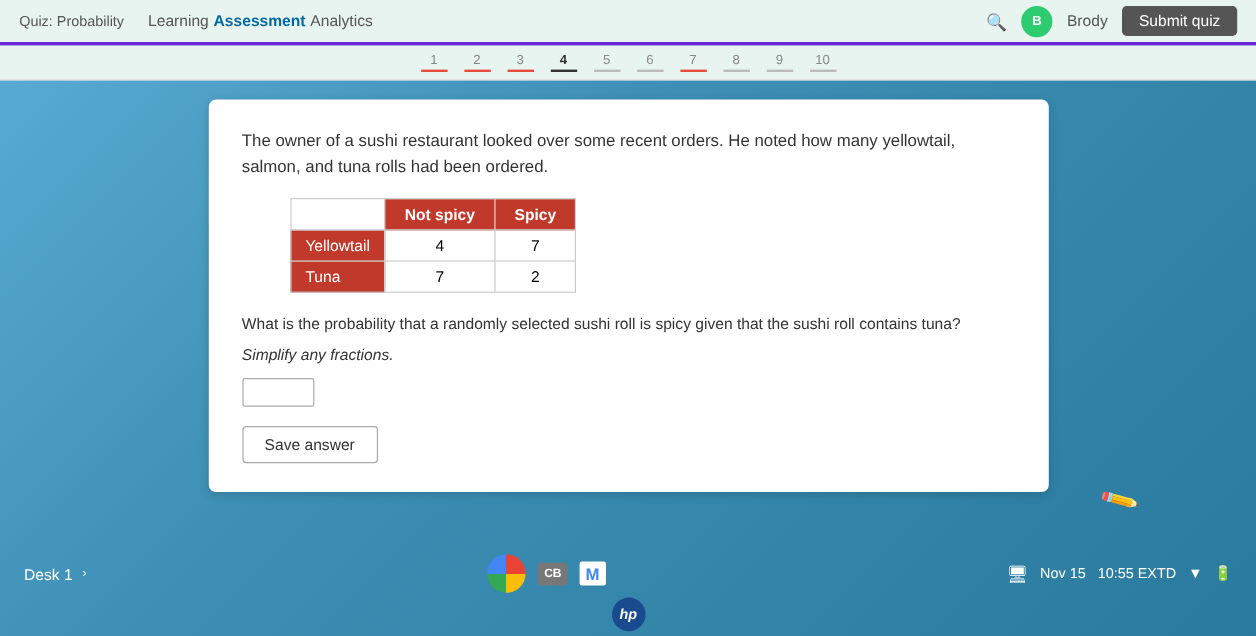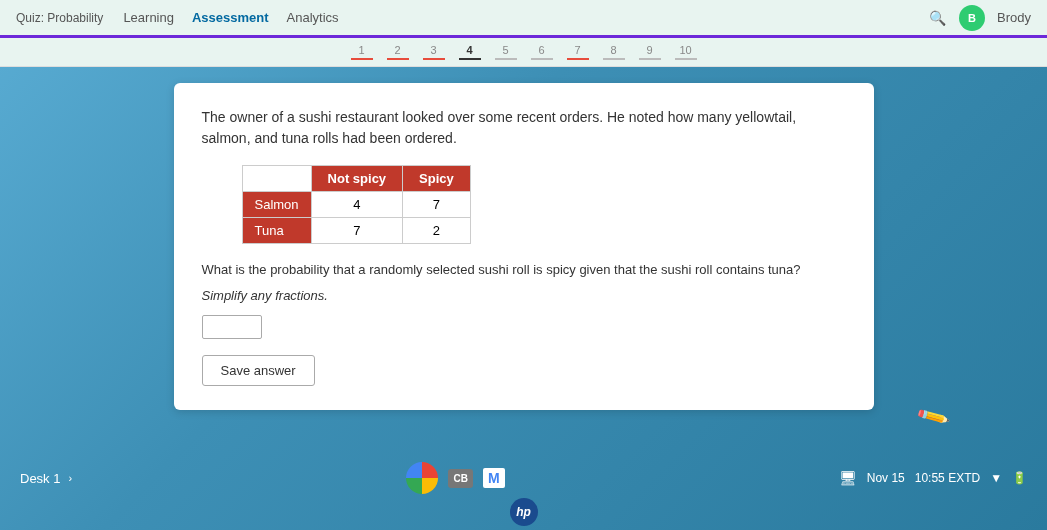--- a/index.html
+++ b/index.html
@@ -39,21 +39,21 @@
       gap: 20px;
     }
 
     .quiz-label {
       font-size: 12px;
       color: #555;
     }
 
     .nav-links {
       display: flex;
-      gap: 18px;
+      gap: 4px;
       align-items: center;
     }
 
     .nav-link {
       font-size: 13px;
       color: #555;
       cursor: pointer;
     }
 
     .nav-link.active {
@@ -308,20 +308,21 @@
       <span class="nav-link active">Assessment</span>
       <span class="nav-link">Analytics</span>
     </div>
   </div>
   <div class="top-bar-right">
     <span class="search-icon-btn">🔍</span>
     <div class="user-badge">
       <span>B</span>
     </div>
     <span class="user-name">Brody</span>
+    <button class="submit-quiz-btn">Submit quiz</button>
   </div>
 </div>
 
 <div class="question-bar">
   <div style="display:flex; gap:14px; align-items:center;">
     <div style="text-align:center;">
       <div style="font-size:11px;color:#888;">1</div>
       <div style="height:2px;background:#e74c3c;width:22px;margin-top:2px;"></div>
     </div>
     <div style="text-align:center;">
@@ -372,21 +373,21 @@
     <table class="data-table">
       <thead>
         <tr>
           <th style="background:white; border:1px solid #ccc; color:transparent;">.</th>
           <th class="not-spicy">Not spicy</th>
           <th class="spicy">Spicy</th>
         </tr>
       </thead>
       <tbody>
         <tr>
-          <td class="row-label">Salmon</td>
+          <td class="row-label">Yellowtail</td>
           <td>4</td>
           <td>7</td>
         </tr>
         <tr>
           <td class="row-label">Tuna</td>
           <td>7</td>
           <td>2</td>
         </tr>
       </tbody>
     </table>

